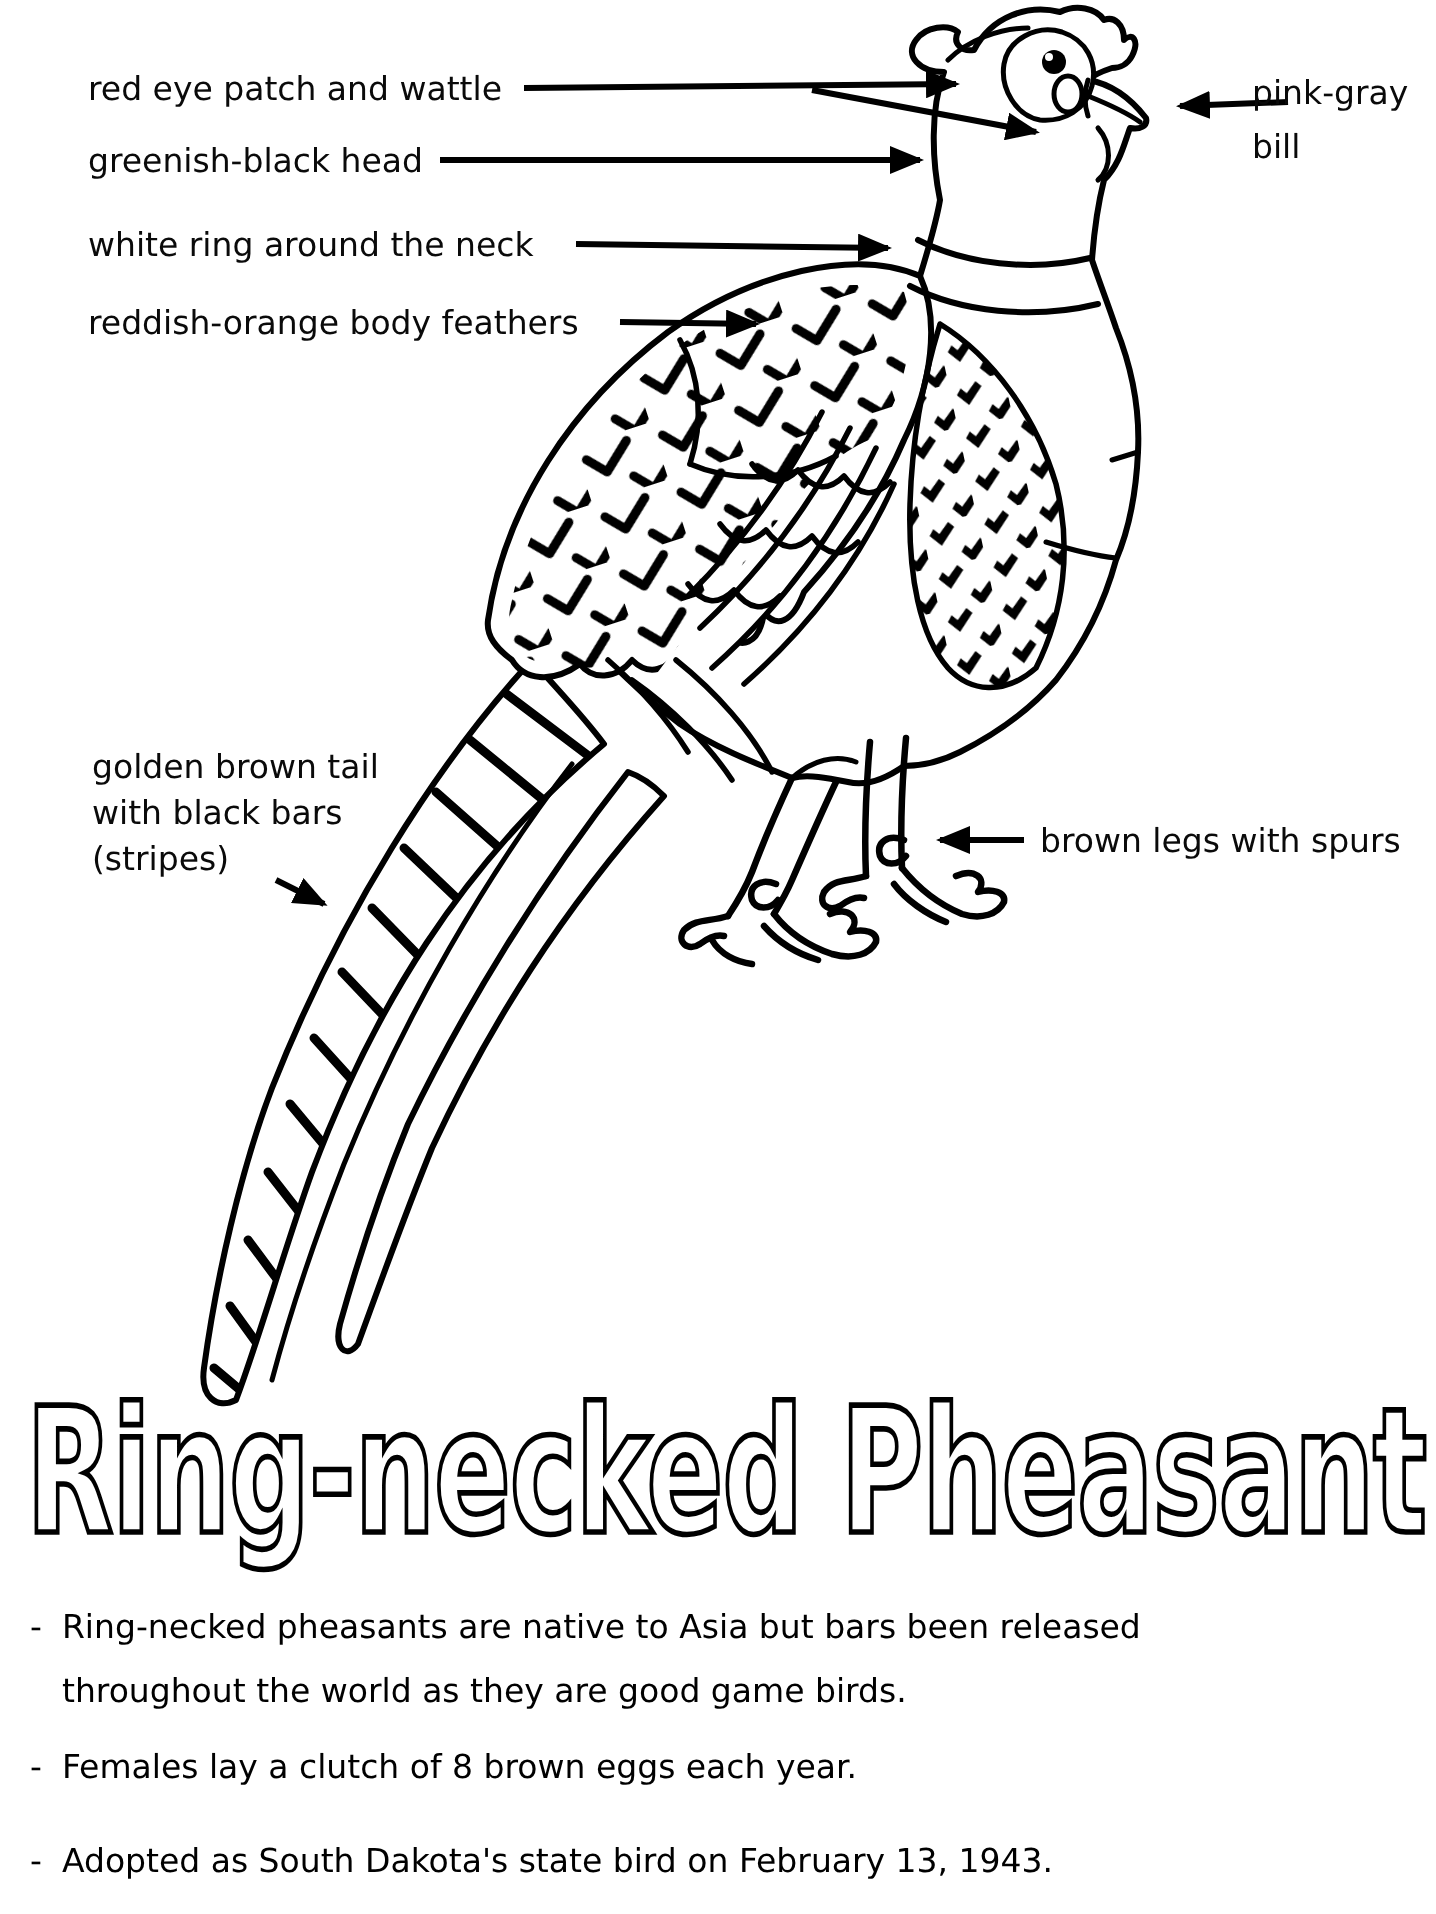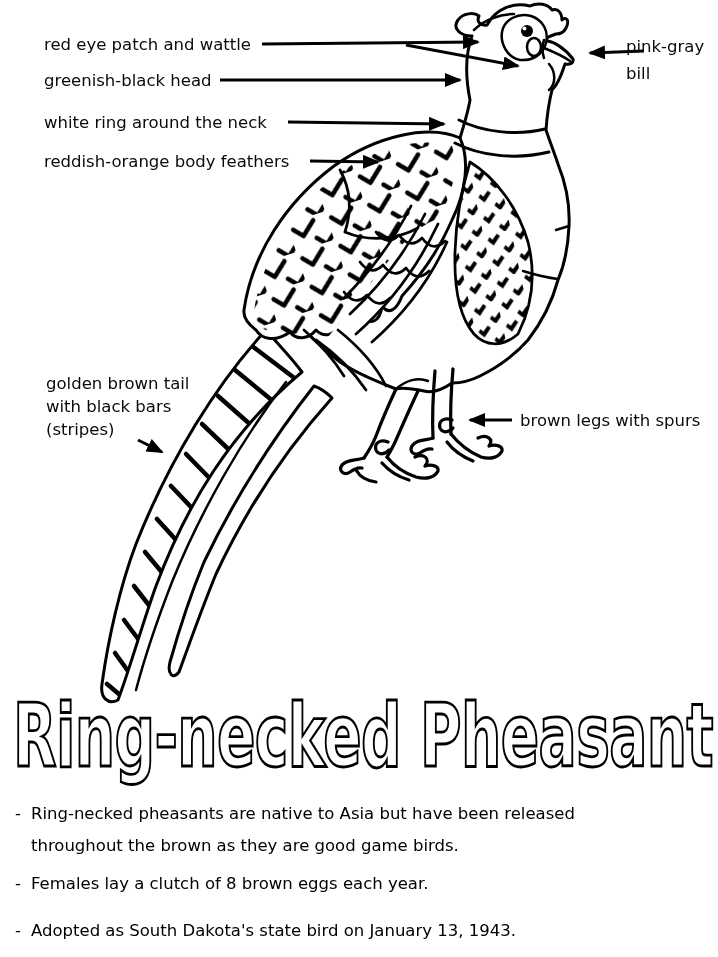--- a/index.html
+++ b/index.html
@@ -189,23 +189,23 @@
     <text class="lbl" x="516" y="426">brown legs with spurs</text>
   </g>
 
   <text class="title-text" x="9" y="766" font-size="87" font-weight="bold" textLength="700" lengthAdjust="spacingAndGlyphs" fill="#ffffff" stroke="#000000" stroke-width="2.8">Ring-necked Pheasant</text>
 </svg>
 </div>
 
 <div class="facts">
   <div class="fact" style="top:798px">
     <span class="dash">-</span>
-    <span class="ftext">Ring-necked pheasants are native to Asia but have been released throughout the brown as they are good game birds.</span>
+    <span class="ftext">Ring-necked pheasants are native to Asia but bars been released throughout the world as they are good game birds.</span>
   </div>
   <div class="fact" style="top:868px">
     <span class="dash">-</span>
     <span class="ftext">Females lay a clutch of 8 brown eggs each year.</span>
   </div>
   <div class="fact" style="top:915px">
     <span class="dash">-</span>
-    <span class="ftext">Adopted as South Dakota's state bird on January 13, 1943.</span>
+    <span class="ftext">Adopted as South Dakota's state bird on February 13, 1943.</span>
   </div>
 </div>
 
 </body></html>

